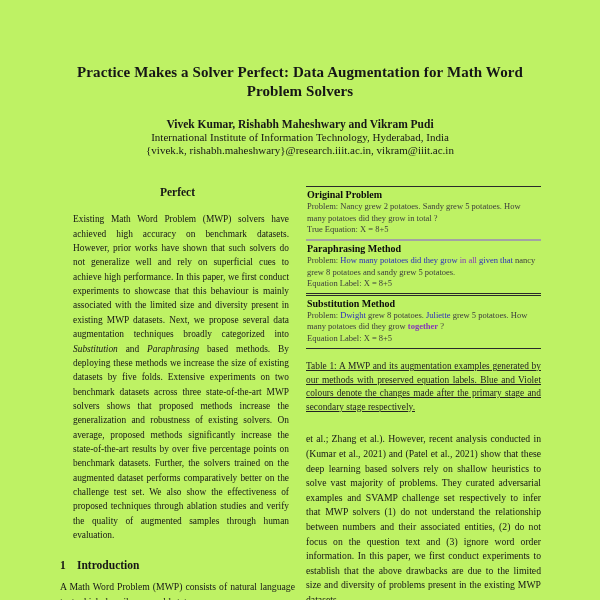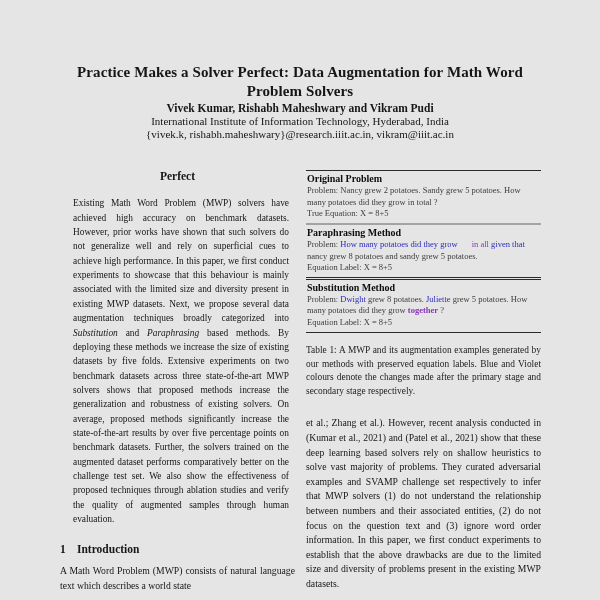--- a/index.html
+++ b/index.html
@@ -1,38 +1,38 @@
 <!DOCTYPE html>
 <html><head>
 <meta charset="utf-8">
 <style>
   html,body{margin:0;padding:0;background:#ffffff;}
   .page{
-    width:600px;height:600px;background:#e5e5e5;overflow:hidden;
+    width:600px;height:600px;background:#bef264;overflow:hidden;
     font-family:"Liberation Serif",serif;color:#161616;position:relative;
   }
   .hdr{text-align:center;padding-top:63px;}
   .title{font-size:15px;font-weight:bold;line-height:19px;letter-spacing:.1px;}
-  .authors{font-size:11.5px;font-weight:bold;line-height:14px;}
+  .authors{font-size:11.5px;font-weight:bold;margin-top:16px;line-height:14px;}
   .affil{font-size:11px;line-height:13.2px;}
   .cols{display:flex;padding:0 60px;margin-top:29px;column-gap:11px;}
   .col{width:235px;flex:0 0 235px;}
   .abs-head{text-align:center;font-weight:bold;font-size:11.5px;line-height:13px;}
   .abs-body{margin:13px 6px 0 13px;font-size:9.4px;line-height:14.35px;text-align:justify;}
   .it{font-style:italic;}
   .sec-head{font-weight:bold;font-size:11.5px;margin-top:16px;display:flex;line-height:14px;}
   .sec-num{width:17px;flex:0 0 17px;}
   .para{font-size:9.7px;line-height:14.6px;text-align:justify;margin-top:8px;}
   .tbl{font-size:8.5px;line-height:11.3px;border-top:1.5px solid #2a2a2a;border-bottom:1.5px solid #2a2a2a;}
   .t-sec{border-top:2px solid #a3a3a3;padding:2px 1px 4px 1px;}
   .t-sec.first{border-top:none;}
   .t-sec.dbl{border-top:3px double #2a2a2a;}
   .t-head{font-weight:bold;font-size:10px;color:#0d0d0d;line-height:12px;}
   .t-body{color:#3c3c3c;text-align:left;}
-  .caption{font-size:9.4px;line-height:13.6px;margin-top:11px;text-align:justify;color:#222222;}
+  .caption{font-size:9.4px;line-height:13.6px;margin-top:11px;text-align:justify;color:#222222;text-decoration:underline;}
   .rp{margin-top:18px;}
 </style>
 </head>
 <body>
 
 <div class="page">
 
   <div class="hdr">
     <div class="title">
       <div>Practice Makes a Solver Perfect: Data Augmentation for Math Word</div>
@@ -61,21 +61,21 @@
       <div class="tbl">
 
         <div class="t-sec first">
           <div class="t-head">Original Problem</div>
           <div class="t-body"><span>Problem: Nancy grew 2 potatoes. Sandy grew 5 potatoes. How many potatoes did they grow in total ?</span></div>
           <div class="t-body">True Equation: X = 8+5</div>
         </div>
 
         <div class="t-sec">
           <div class="t-head">Paraphrasing Method</div>
-          <div class="t-body"><span>Problem: </span><span style="color: rgb(43, 43, 189); margin-top: 11px;">How many potatoes did they grow</span><span> </span><span style="color: rgb(134, 55, 184); margin-left: 12px;">in all</span><span> </span><span style="color: rgb(43, 43, 189);">given that</span><span> nancy grew 8 potatoes and sandy grew 5 potatoes.</span></div>
+          <div class="t-body"><span>Problem: </span><span style="color: rgb(43, 43, 189); margin-top: 11px;">How many potatoes did they grow</span><span> </span><span style="color: rgb(134, 55, 184);">in all</span><span> </span><span style="color: rgb(43, 43, 189);">given that</span><span> nancy grew 8 potatoes and sandy grew 5 potatoes.</span></div>
           <div class="t-body">Equation Label: X = 8+5</div>
         </div>
 
         <div class="t-sec dbl">
           <div class="t-head">Substitution Method</div>
           <div class="t-body"><span>Problem: </span><span style="color: rgb(43, 43, 189);">Dwight</span><span> grew 8 potatoes. </span><span style="color: rgb(43, 43, 189);">Juliette</span><span> grew 5 potatoes. How many potatoes did they grow </span><span style="color: rgb(134, 55, 184); font-weight: bold;">together</span><span> ?</span></div>
           <div class="t-body">Equation Label: X = 8+5</div>
         </div>
 
       </div>

